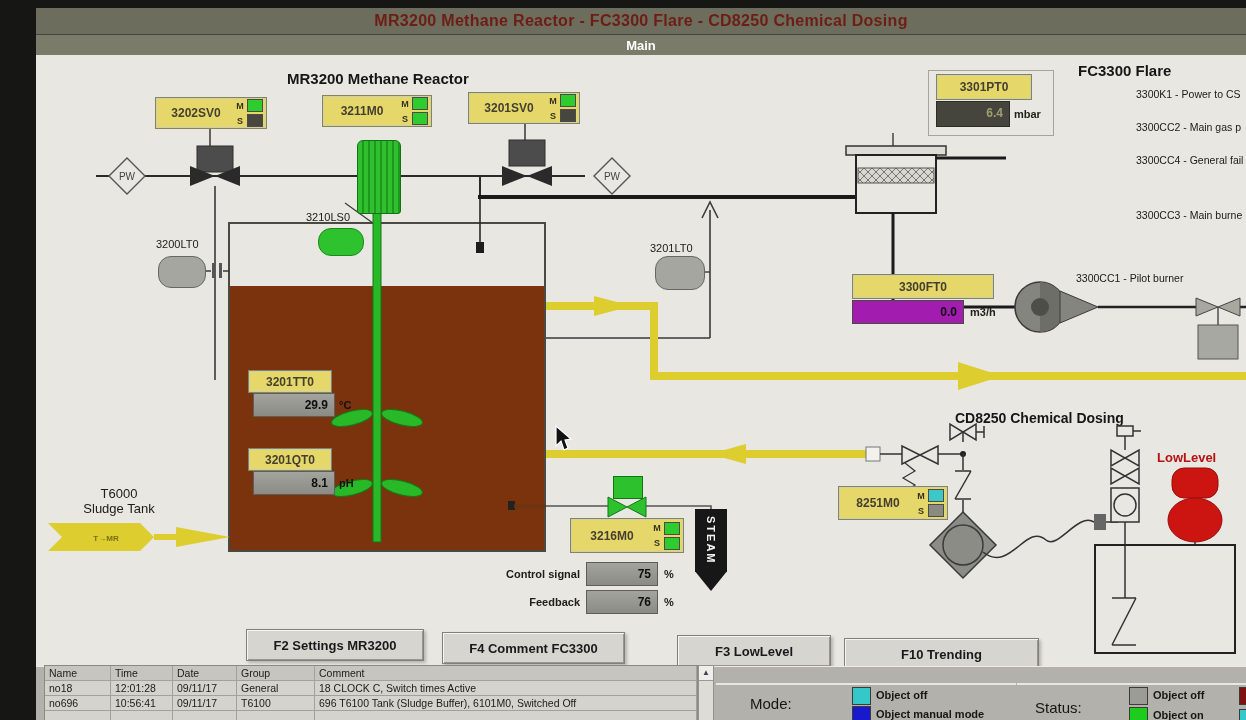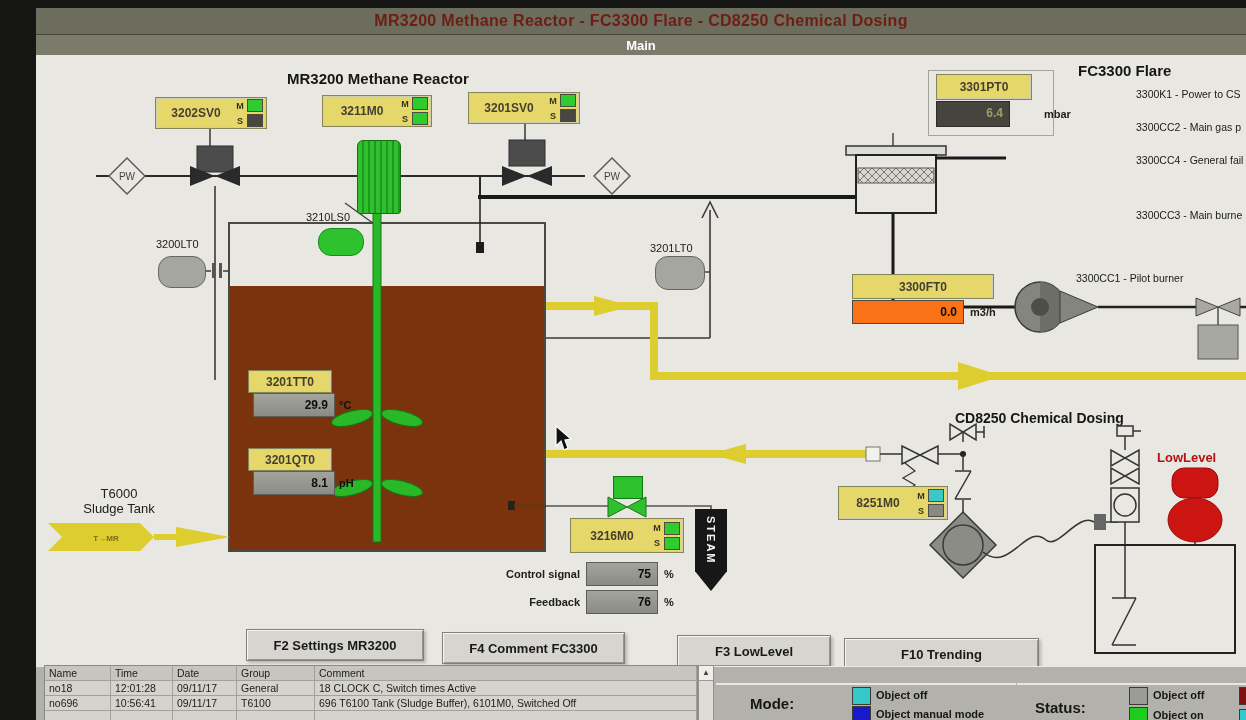--- a/index.html
+++ b/index.html
@@ -36,21 +36,21 @@
             border:1px solid #8a8a84;background:#cfcec8;display:grid;
             grid-template-columns:66px 62px 64px 78px 1fr;grid-auto-rows:15px;font-size:10.5px}
   .alarmtbl div{border-right:1px solid #a2a19b;border-bottom:1px solid #a2a19b;
                 padding:1px 8px 0 4px;white-space:nowrap;overflow:hidden}
   .alarmtbl .th{background:#c6c5bf;color:#22221c}
   .alarmtbl .td{background:#d4d3cd;color:#1c1c16}
   .scrollbar{position:absolute;left:662px;top:-2px;width:16px;height:56px;background:#dddcd7;
              border:1px solid #93938d;box-sizing:border-box;z-index:7}
   .scrollbar .up{width:100%;height:14px;background:#efeeea;border-bottom:1px solid #999;
                  font-size:8px;text-align:center;line-height:14px;color:#444}
-  .legend-lab{position:absolute;font-size:15px;font-weight:bold;color:#171712}
+  .legend-lab{position:absolute;font-size:15px;font-weight:normal;color:#171712}
   .sq{position:absolute;width:17px;height:16px;border:1px solid #3c3c36}
   .legtxt{position:absolute;font-size:11px;font-weight:bold;color:#171712;white-space:nowrap}
   .steam{position:absolute;left:695px;top:509px;width:32px;height:82px;background:#171717;z-index:5;
          clip-path:polygon(0 0,100% 0,100% 76%,50% 100%,0 76%);
          display:flex;align-items:flex-start;justify-content:center}
   .steam span{writing-mode:vertical-rl;color:#f2f2f2;font-size:11px;font-weight:bold;
               letter-spacing:2px;margin-top:7px}
   .motor{position:absolute;left:357px;top:140px;width:42px;height:72px;z-index:4;
          background:repeating-linear-gradient(90deg,#2fbf2f 0 4px,#1d9a1d 4px 6px);
          border:1px solid #137113;border-radius:6px 6px 3px 3px}
@@ -291,32 +291,32 @@
   <div class="lab" style="left:44px;top:486px;width:150px;text-align:center;font-size:13px">
     <div>T6000</div>
     <div>Sludge Tank</div>
   </div>
 
   <div class="abs" style="left:928px;top:70px;width:124px;height:64px;border:1px solid #a5a59d;z-index:3"></div>
   <div class="tag" style="left:936px;top:74px;width:94px;height:24px">
     <span class="lbl">3301PT0</span>
   </div>
   <div class="val" style="left:936px;top:101px;width:74px;height:26px;background:#45453d;color:#9da06e;border-color:#2c2c26">6.4</div>
-  <div class="unit" style="left:1044px;top:108px">mbar</div>
+  <div class="unit" style="left:1014px;top:108px">mbar</div>
 
   <div class="lab" style="left:1136px;top:88px;width:110px;overflow:hidden;font-size:10.5px">3300K1 - Power to CS</div>
   <div class="lab" style="left:1136px;top:121px;width:110px;overflow:hidden;font-size:10.5px">3300CC2 - Main gas p</div>
   <div class="lab" style="left:1136px;top:154px;width:110px;overflow:hidden;font-size:10.5px">3300CC4 - General fail</div>
   <div class="lab" style="left:1136px;top:209px;width:110px;overflow:hidden;font-size:10.5px">3300CC3 - Main burne</div>
   <div class="lab" style="left:1076px;top:272px;width:110px;overflow:hidden;font-size:10.5px">3300CC1 - Pilot burner</div>
 
   <div class="tag" style="left:852px;top:274px;width:140px;height:23px">
     <span class="lbl">3300FT0</span>
   </div>
-  <div class="val" style="left:852px;top:300px;width:112px;height:24px;background:#f97316;border-color:#4a4a44">0.0</div>
+  <div class="val" style="left:852px;top:300px;width:112px;height:24px;background:#a21caf;border-color:#4a4a44">0.0</div>
   <div class="unit" style="left:970px;top:306px">m3/h</div>
 
   <div class="tag" style="left:838px;top:486px;width:108px;height:32px">
     <span class="lbl">8251M0</span>
     <span class="ms">
       <span class="row">
           <span class="l">M</span>
           <span class="ind" style="background-color: rgb(60, 200, 200);"></span>
         </span>
       <span class="row">

